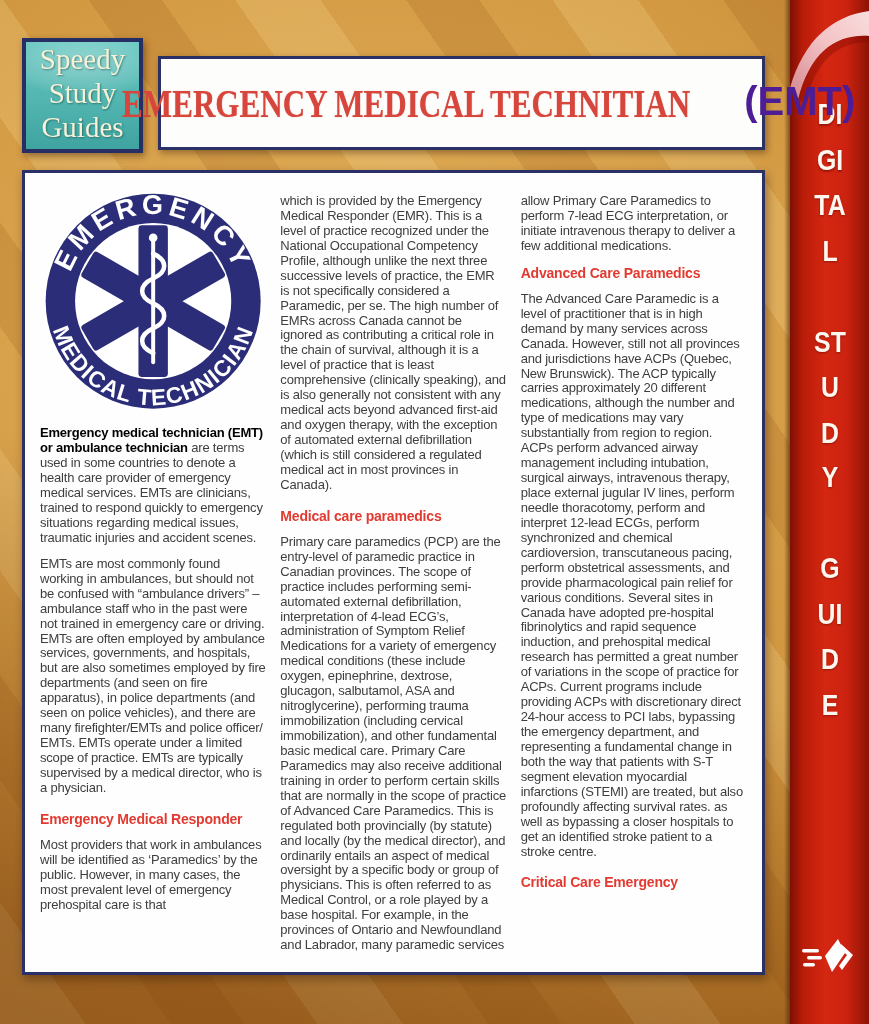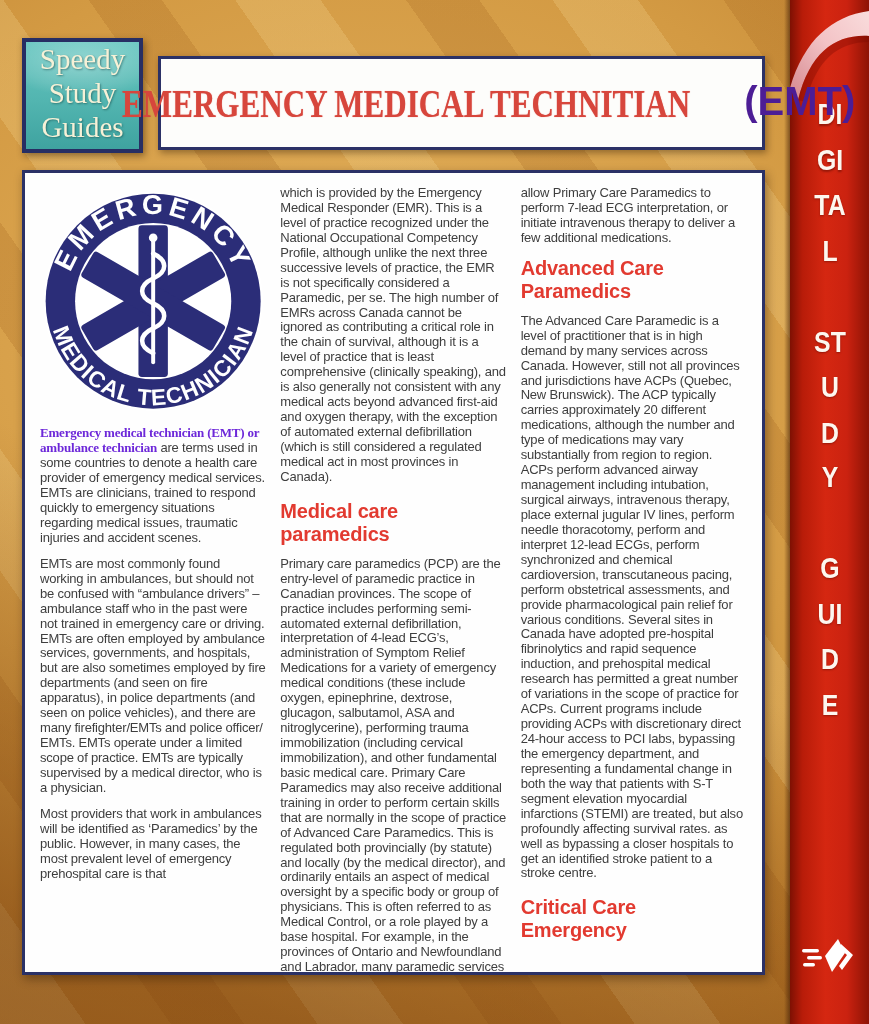--- a/index.html
+++ b/index.html
@@ -61,24 +61,24 @@
 
   
   .panel{
     position:absolute;left:22px;top:170px;width:743px;height:805px;
     background:#fefefe;border:3px solid #2b3166;box-sizing:border-box;
     box-shadow:2px 4px 9px rgba(40,20,0,0.40);
     padding:13px 15px;display:flex;gap:14px;overflow:hidden;
   }
   .col{flex:1 1 0;min-width:0;font-size:13px;line-height:1.15;
     letter-spacing:-0.2px;color:#3e3e3e;}
-  .col p{margin:0 0 11px;}
-  .col .heading{margin:15px 0 11px;font-weight:bold;font-size:20px;color:#e23a30;}
+  .col p{margin:8px 0 11px;}
+  .col .heading{margin:15px 0 11px;font-weight:bold;font-size:14px;color:#e23a30;}
   .col .heading.first{margin-top:2px;}
-  .intro-bold{font-weight:bold;color:#6d28d9;font-family:Liberation Serif, serif;}
+  .intro-bold{font-weight:bold;color:#000000;}
   .emblem-wrap{width:100%;margin:2px 0 12px;}
   .emblem-wrap svg{display:block;width:100%;height:auto;}
 </style>
 </head>
 <body>
 
 <div class="stage">
 
   <div class="page-edge"></div>
   <div class="sidebar">
@@ -144,20 +144,21 @@
           </g>
           <g stroke="#ffffff" fill="none" stroke-linecap="round">
             <line x1="100" y1="47" x2="100" y2="154" stroke-width="3.5"></line>
             <circle cx="100" cy="44" r="3.8" fill="#ffffff" stroke="none"></circle>
             <path d="M100 58 C113 64 113 74 100 80 C87 86 87 96 100 102 C113 108 113 118 100 124 C87 130 87 140 100 146" stroke-width="4"></path>
           </g>
         </svg>
       </div>
       <p><span class="intro-bold">Emergency medical technician (EMT) or ambulance technician</span><span> are terms used in some countries to denote a health care provider of emergency medical services. EMTs are clinicians, trained to respond quickly to emergency situations regarding medical issues, traumatic injuries and accident scenes.</span></p>
       <p>EMTs are most commonly found working in ambulances, but should not be confused with “ambulance drivers” – ambulance staff who in the past were not trained in emergency care or driving. EMTs are often employed by ambulance services, governments, and hospitals, but are also sometimes employed by fire departments (and seen on fire apparatus), in police departments (and seen on police vehicles), and there are many firefighter/EMTs and police officer/ EMTs. EMTs operate under a limited scope of practice. EMTs are typically supervised by a medical director, who is a physician.</p>
+      <div class="heading">Emergency Medical Responder</div>
       <p>Most providers that work in ambulances will be identified as ‘Paramedics’ by the public. However, in many cases, the most prevalent level of emergency prehospital care is that</p>
     </div>
 
     <div class="col">
       <p>which is provided by the Emergency Medical Responder (EMR). This is a level of practice recognized under the National Occupational Competency Profile, although unlike the next three successive levels of practice, the EMR is not specifically considered a Paramedic, per se. The high number of EMRs across Canada cannot be ignored as contributing a critical role in the chain of survival, although it is a level of practice that is least comprehensive (clinically speaking), and is also generally not consistent with any medical acts beyond advanced first-aid and oxygen therapy, with the exception of automated external defibrillation (which is still considered a regulated medical act in most provinces in Canada).</p>
       <div class="heading">Medical care paramedics</div>
       <p>Primary care paramedics (PCP) are the entry-level of paramedic practice in Canadian provinces. The scope of practice includes performing semi-automated external defibrillation, interpretation of 4-lead ECG’s, administration of Symptom Relief Medications for a variety of emergency medical conditions (these include oxygen, epinephrine, dextrose, glucagon, salbutamol, ASA and nitroglycerine), performing trauma immobilization (including cervical immobilization), and other fundamental basic medical care. Primary Care Paramedics may also receive additional training in order to perform certain skills that are normally in the scope of practice of Advanced Care Paramedics. This is regulated both provincially (by statute) and locally (by the medical director), and ordinarily entails an aspect of medical oversight by a specific body or group of physicians. This is often referred to as Medical Control, or a role played by a base hospital. For example, in the provinces of Ontario and Newfoundland and Labrador, many paramedic services</p>
     </div>
 
     <div class="col">

